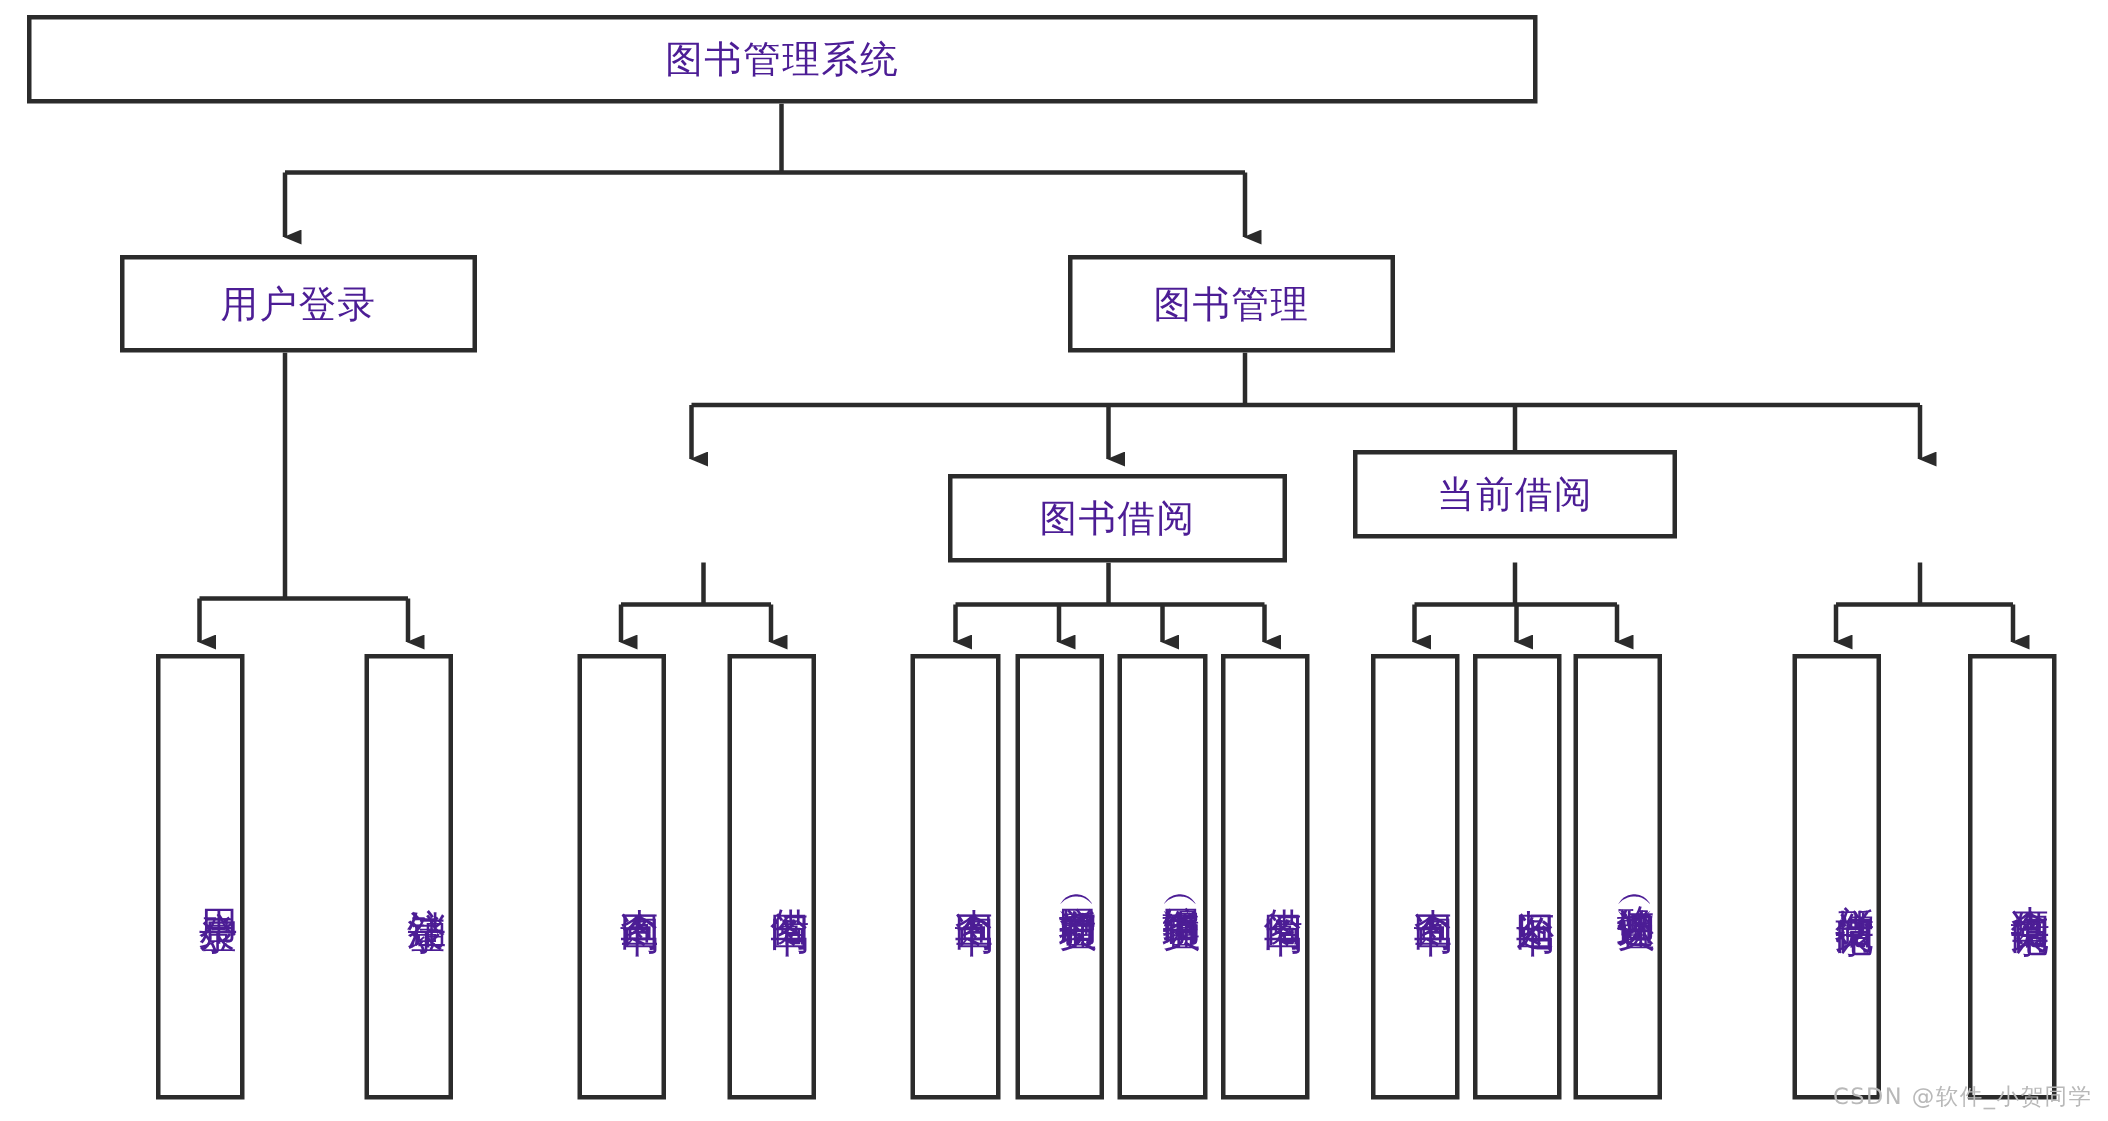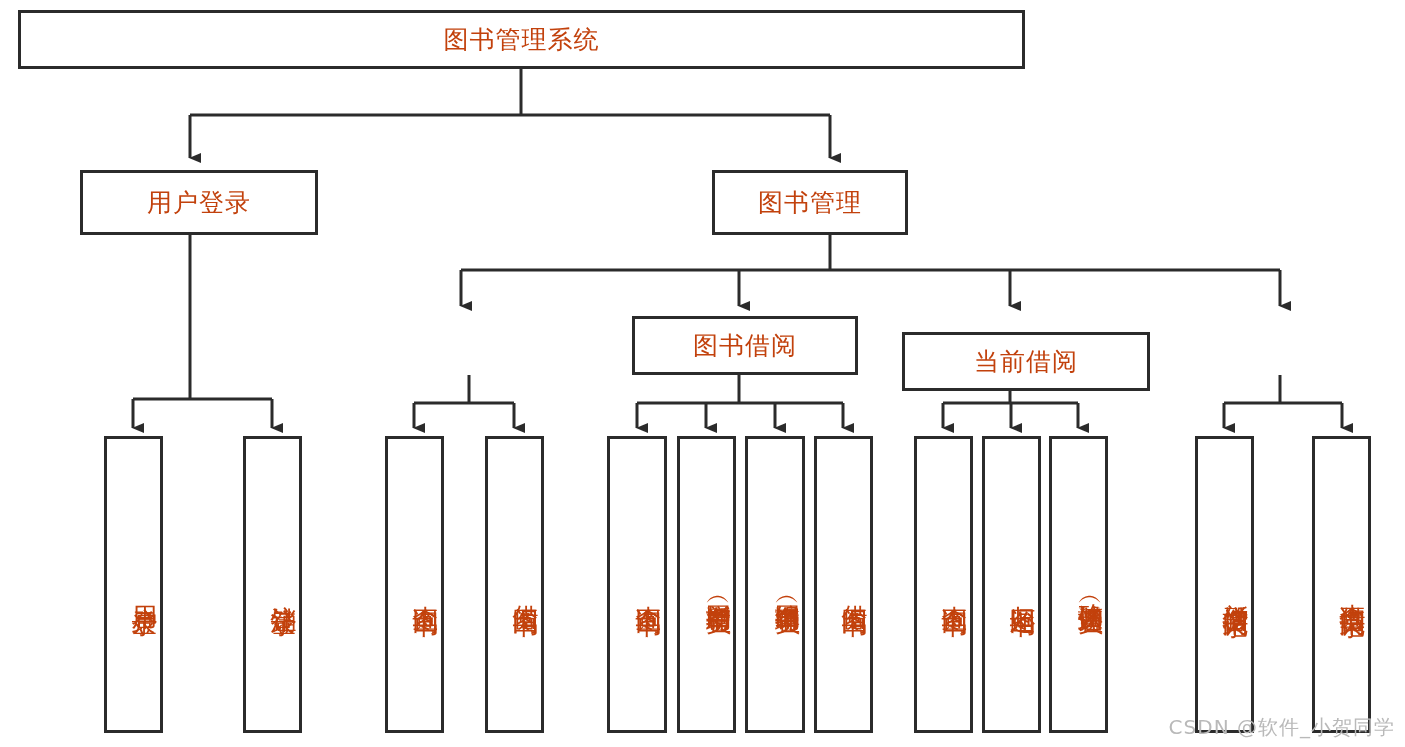--- a/index.html
+++ b/index.html
@@ -22,21 +22,21 @@
     height: 747px;
   }
   .node-box {
     position: absolute;
     box-sizing: border-box;
     border: 3px solid #2b2b2b;
     background: #ffffff;
     display: flex;
     align-items: center;
     justify-content: center;
-    color: #c2410c;
+    color: #4c1d95;
   }
   .node-h {
     font-size: 25px;
     letter-spacing: 1px;
     line-height: 1.1;
     white-space: nowrap;
   }
   .node-v {
     writing-mode: vertical-rl;
     text-orientation: upright;
@@ -49,21 +49,21 @@
     white-space: nowrap;
   }
   .node-v.tall {
     font-size: 25px;
     letter-spacing: 1px;
   }
   .watermark {
     position: absolute;
     right: 10px;
     bottom: 6px;
-    font-size: 20px;
+    font-size: 15px;
     color: #b9b9b9;
     letter-spacing: 1px;
     white-space: nowrap;
     pointer-events: none;
   }
   svg.links {
     position: absolute;
     left: 0;
     top: 0;
     width: 1405px;
@@ -132,28 +132,28 @@
     <line x1="1342" y1="403" x2="1342" y2="428" marker-end="url(#arw)"></line>
   </svg>
 
   <div class="node-box node-h" style="left:18px; top:10px; width:1007px; height:59px;">
     <span>图书管理系统</span>
   </div>
 
   <div class="node-box node-h" style="left:80px; top:170px; width:238px; height:65px;">
     <span>用户登录</span>
   </div>
-  <div class="node-box node-h" style="left:712px; top:170px; width:196px; height:65px;">
+  <div class="node-box node-h" style="left:712px; top:170px; width:218px; height:65px;">
     <span>图书管理</span>
   </div>
 
   <div class="node-box node-h" style="left:632px; top:316px; width:226px; height:59px;">
     <span>图书借阅</span>
   </div>
-  <div class="node-box node-h" style="left:902px; top:332px; width:248px; height:59px;">
+  <div class="node-box node-h" style="left:902px; top:300px; width:216px; height:59px;">
     <span>当前借阅</span>
   </div>
 
   <div class="node-box node-v" style="left:104px; top:436px; width:59px; height:297px;">
     <span>用户登录</span>
   </div>
   <div class="node-box node-v" style="left:243px; top:436px; width:59px; height:297px;">
     <span>注销登录</span>
   </div>
 

